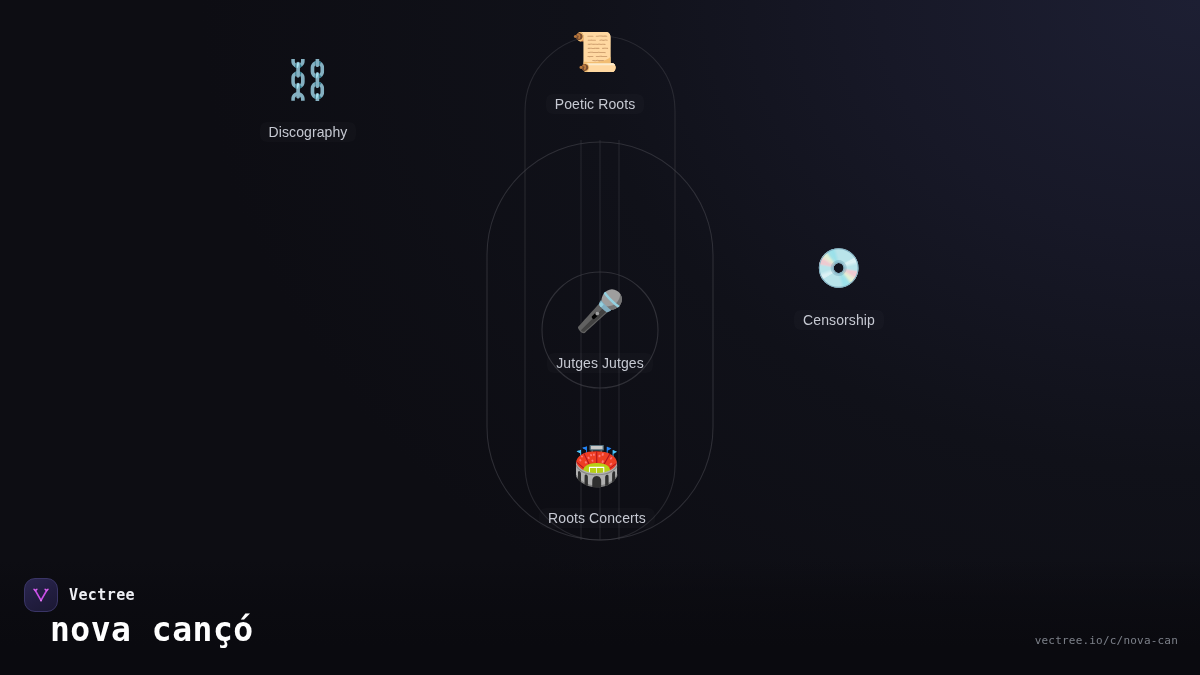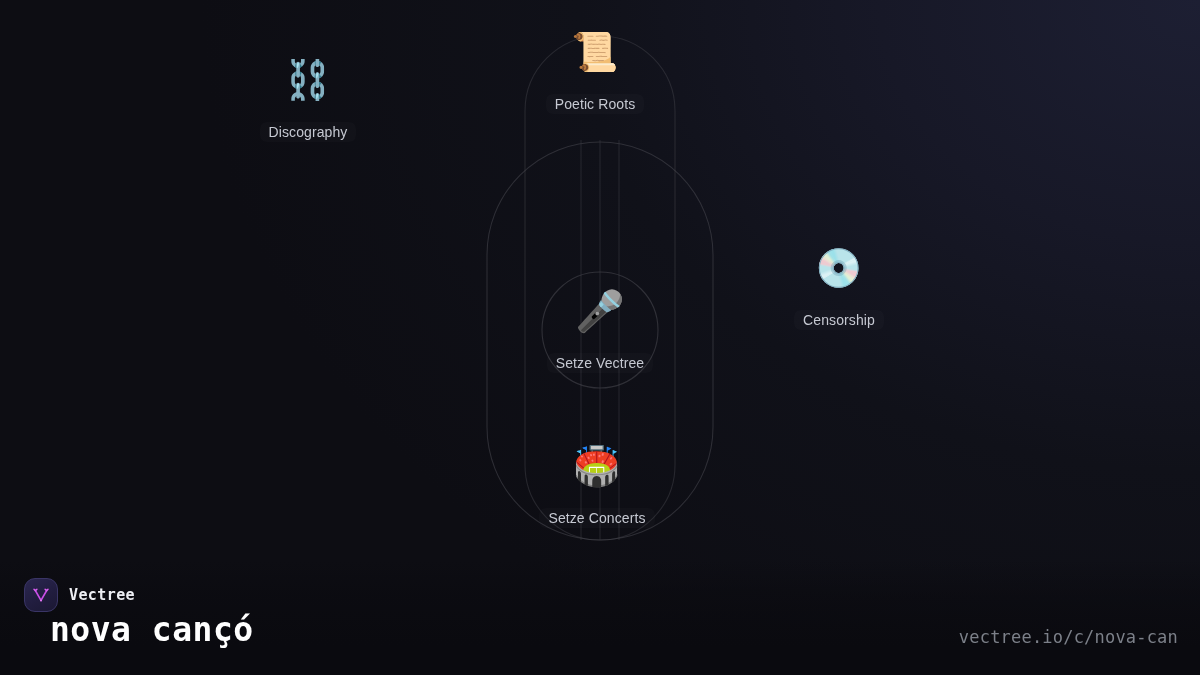--- a/index.html
+++ b/index.html
@@ -88,21 +88,21 @@
     font-size:33px; font-weight:bold;
     color:#ffffff;
     letter-spacing:.5px;
     white-space:nowrap;
     margin-left:28px;
   }
   #page-url {
     position:absolute;
     right:22px; bottom:28px;
     font-family:"DejaVu Sans Mono", monospace;
-    font-size:17px;
+    font-size:11px;
     color:#7c8089;
     letter-spacing:.2px;
     white-space:nowrap;
   }
 </style>
 </head>
 <body>
 
 <div id="stage">
 
@@ -113,23 +113,23 @@
           <rect x="487" y="142" width="226" height="398" rx="113" ry="113" fill="none" stroke="#4a4a52" stroke-width="1.1" opacity="0.52"></rect>
           <line x1="581" y1="140" x2="581" y2="540" stroke="#3a3a42" stroke-width="1" opacity="0.55"></line>
           <line x1="600" y1="140" x2="600" y2="540" stroke="#3a3a42" stroke-width="1" opacity="0.55"></line>
           <line x1="619" y1="140" x2="619" y2="540" stroke="#3a3a42" stroke-width="1" opacity="0.55"></line>
           <circle cx="600" cy="330" r="58" fill="none" stroke="#4a4a52" stroke-width="1.1" opacity="0.55"></circle>
         </g>
     </svg>
     <div id="node-layer">
         <div class="node" style="left: 308px; top: 58px;"><span class="node-icon">⛓️</span><br><span class="node-label">Discography</span></div>
         <div class="node" style="left: 595px; top: 30px;"><span class="node-icon">📜</span><br><span class="node-label">Poetic Roots</span></div>
-        <div class="node center" style="left: 600px; top: 289px;"><span class="node-icon">🎤</span><br><span class="node-label">Setze Vectree</span></div>
+        <div class="node center" style="left: 600px; top: 289px;"><span class="node-icon">🎤</span><br><span class="node-label">Jutges Jutges</span></div>
         <div class="node" style="left: 839px; top: 246px;"><span class="node-icon">💿</span><br><span class="node-label">Censorship</span></div>
-        <div class="node" style="left: 597px; top: 444px;"><span class="node-icon">🏟️</span><br><span class="node-label">Setze Concerts</span></div>
+        <div class="node" style="left: 597px; top: 444px;"><span class="node-icon">🏟️</span><br><span class="node-label">Roots Concerts</span></div>
       </div>
   </div>
 
   <div id="footer">
 
     <div id="brand">
       <div id="logo">
         <svg width="20" height="20" viewBox="0 0 20 20">
           <path d="M4.4 5.6 L10 15.4 L15.6 5.6" fill="none" stroke="#c94fe8" stroke-width="1.7" stroke-linecap="round" stroke-linejoin="round"></path>
           <path d="M4.4 5.6 L3.0 4.2 M4.4 5.6 L5.9 4.2" fill="none" stroke="#d95ff0" stroke-width="1.5" stroke-linecap="round"></path>

